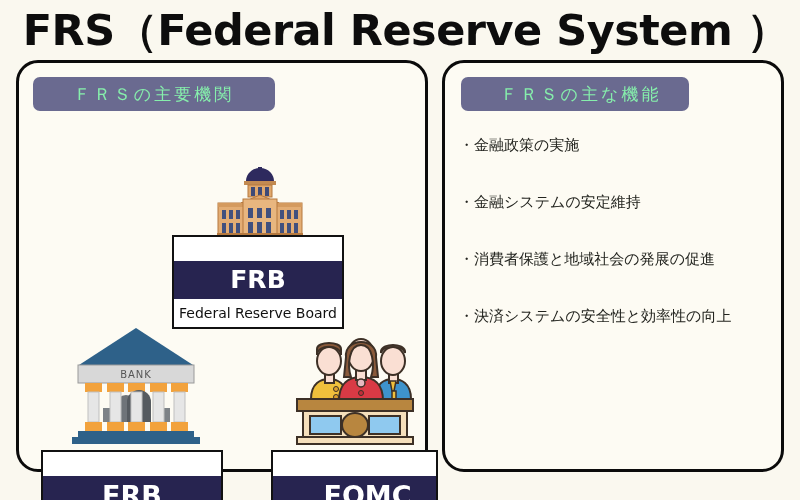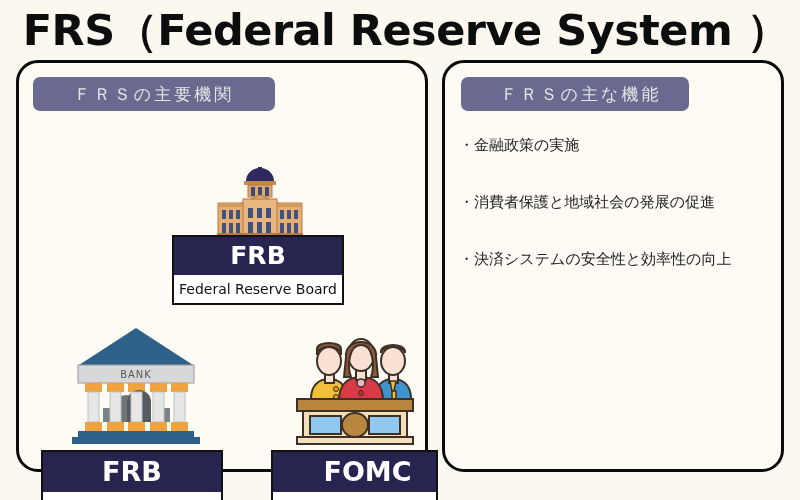--- a/index.html
+++ b/index.html
@@ -36,21 +36,21 @@
     border-radius: 22px;
   }
   #panel-institutions { left: 16px;  top: 60px; width: 412px; height: 412px; }
   #panel-functions    { left: 442px; top: 60px; width: 342px; height: 412px; }
 
   .panel-badge {
     position: absolute;
     top: 14px;
     background: #6a6a90;
     border-radius: 7px;
-    color: #e5e5e5;
+    color: #86efac;
     font-size: 17px;
     letter-spacing: 3px;
     text-align: center;
     line-height: 34px;
     height: 34px;
     white-space: nowrap;
     font-family: "DejaVu Sans", "Liberation Sans", sans-serif;
   }
   #badge-institutions { left: 14px; width: 242px; }
   #badge-functions    { left: 16px; width: 228px; padding-left: 12px; }
@@ -60,20 +60,21 @@
     position: absolute;
     border: 2px solid #111111;
     background: #ffffff;
   }
   .org-box-head {
     background: #272450;
     color: #ffffff;
     font-weight: bold;
     text-align: center;
     font-family: "DejaVu Sans", "Liberation Sans", sans-serif;
+    margin-top: 24px;
   }
   .org-box-sub {
     background: #ffffff;
     color: #111111;
     text-align: center;
     font-family: "DejaVu Sans", "Liberation Sans", sans-serif;
   }
 
   #box-frb-board { left: 153px; top: 172px; width: 172px; }
   #box-frb-board .org-box-head { font-size: 25px; line-height: 38px; height: 38px; }
@@ -255,17 +256,18 @@
   </div>
 
 </div>
 
 <div class="panel" id="panel-functions">
 
   <div class="panel-badge" id="badge-functions">ＦＲＳの主な機能</div>
 
   <div id="function-list">
     <div class="function-item">・金融政策の実施</div>
+    <div class="function-item">・金融システムの安定維持</div>
     <div class="function-item">・消費者保護と地域社会の発展の促進</div>
     <div class="function-item">・決済システムの安全性と効率性の向上</div>
   </div>
 
 </div>
 
 </body></html>

